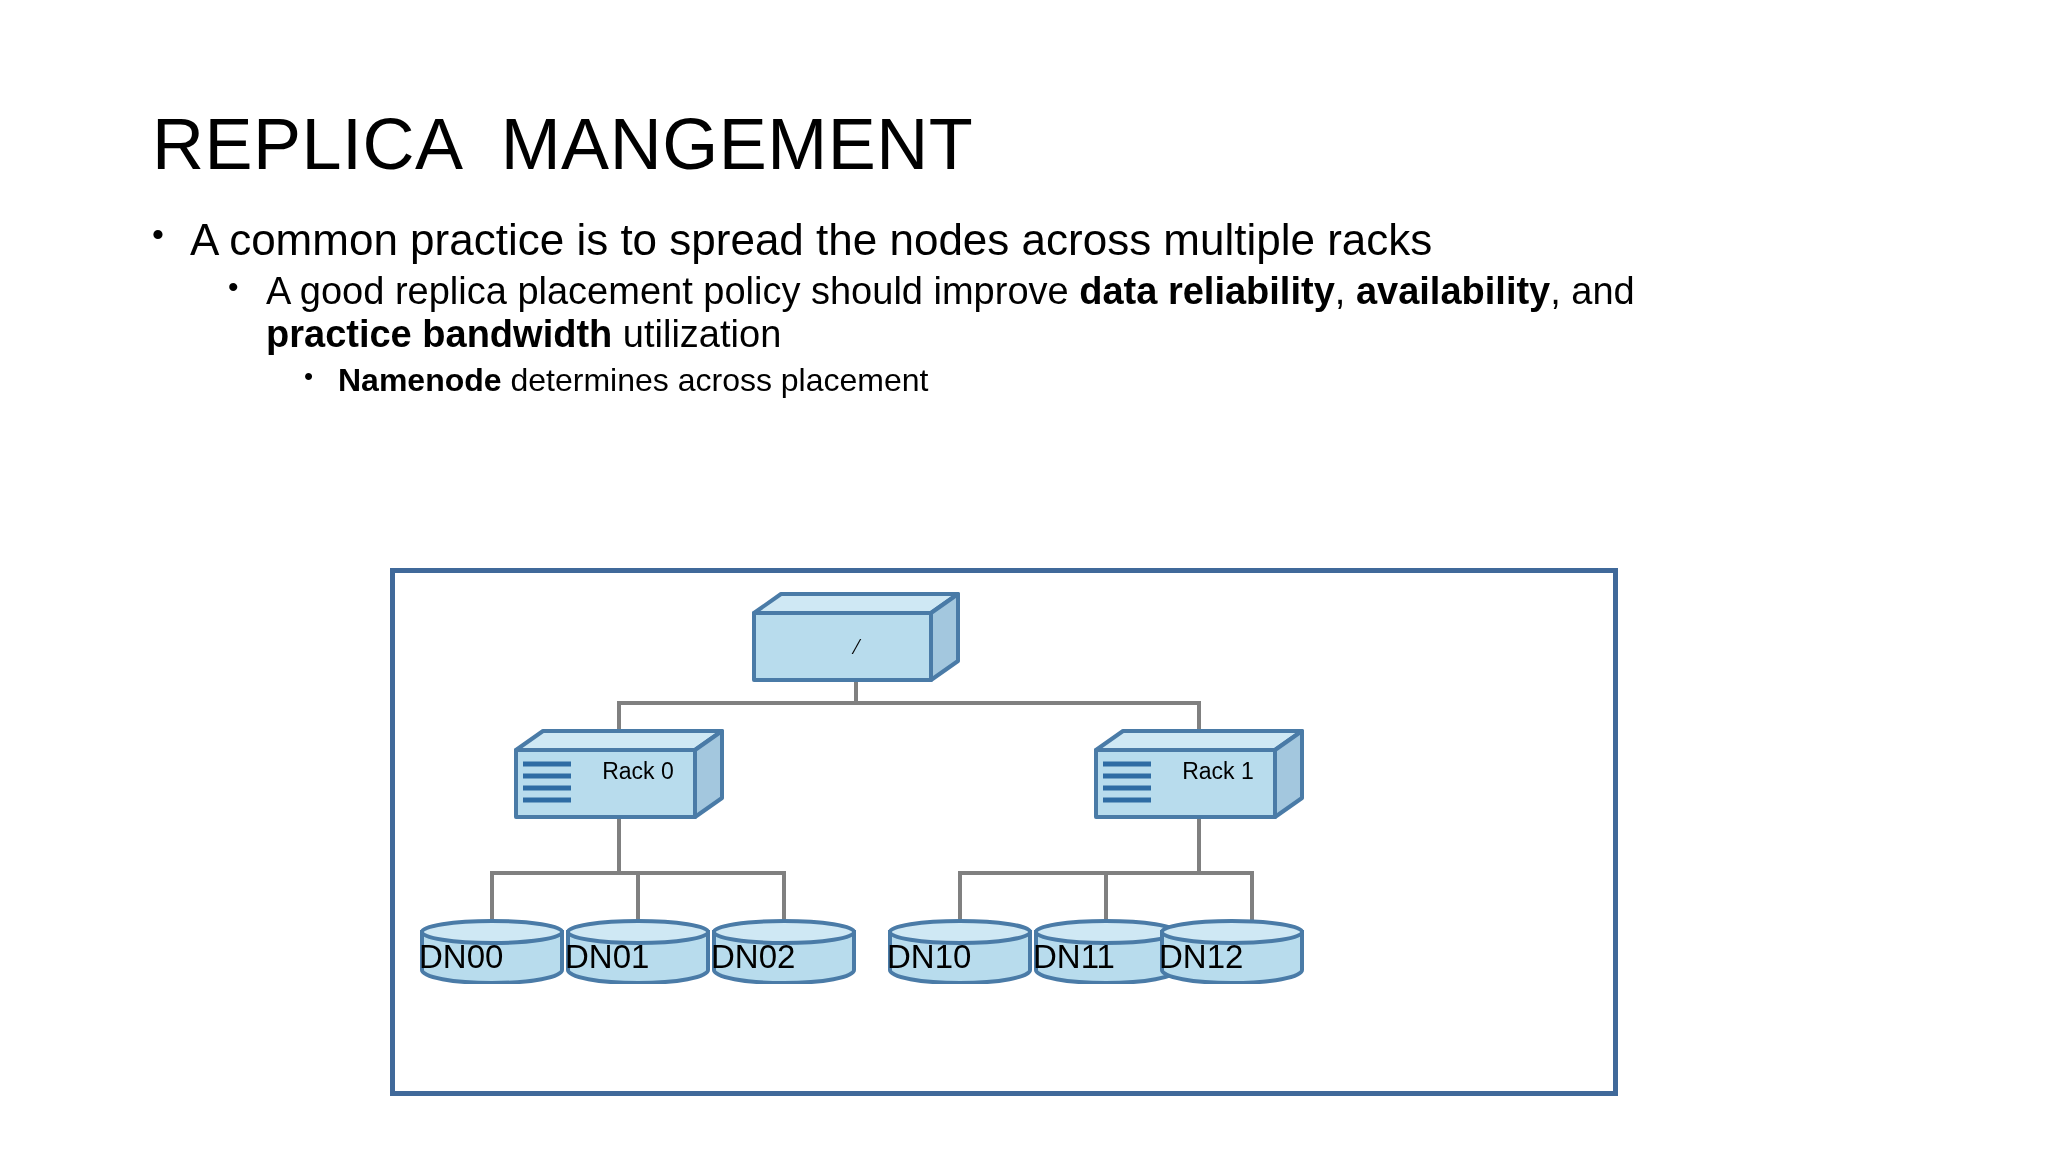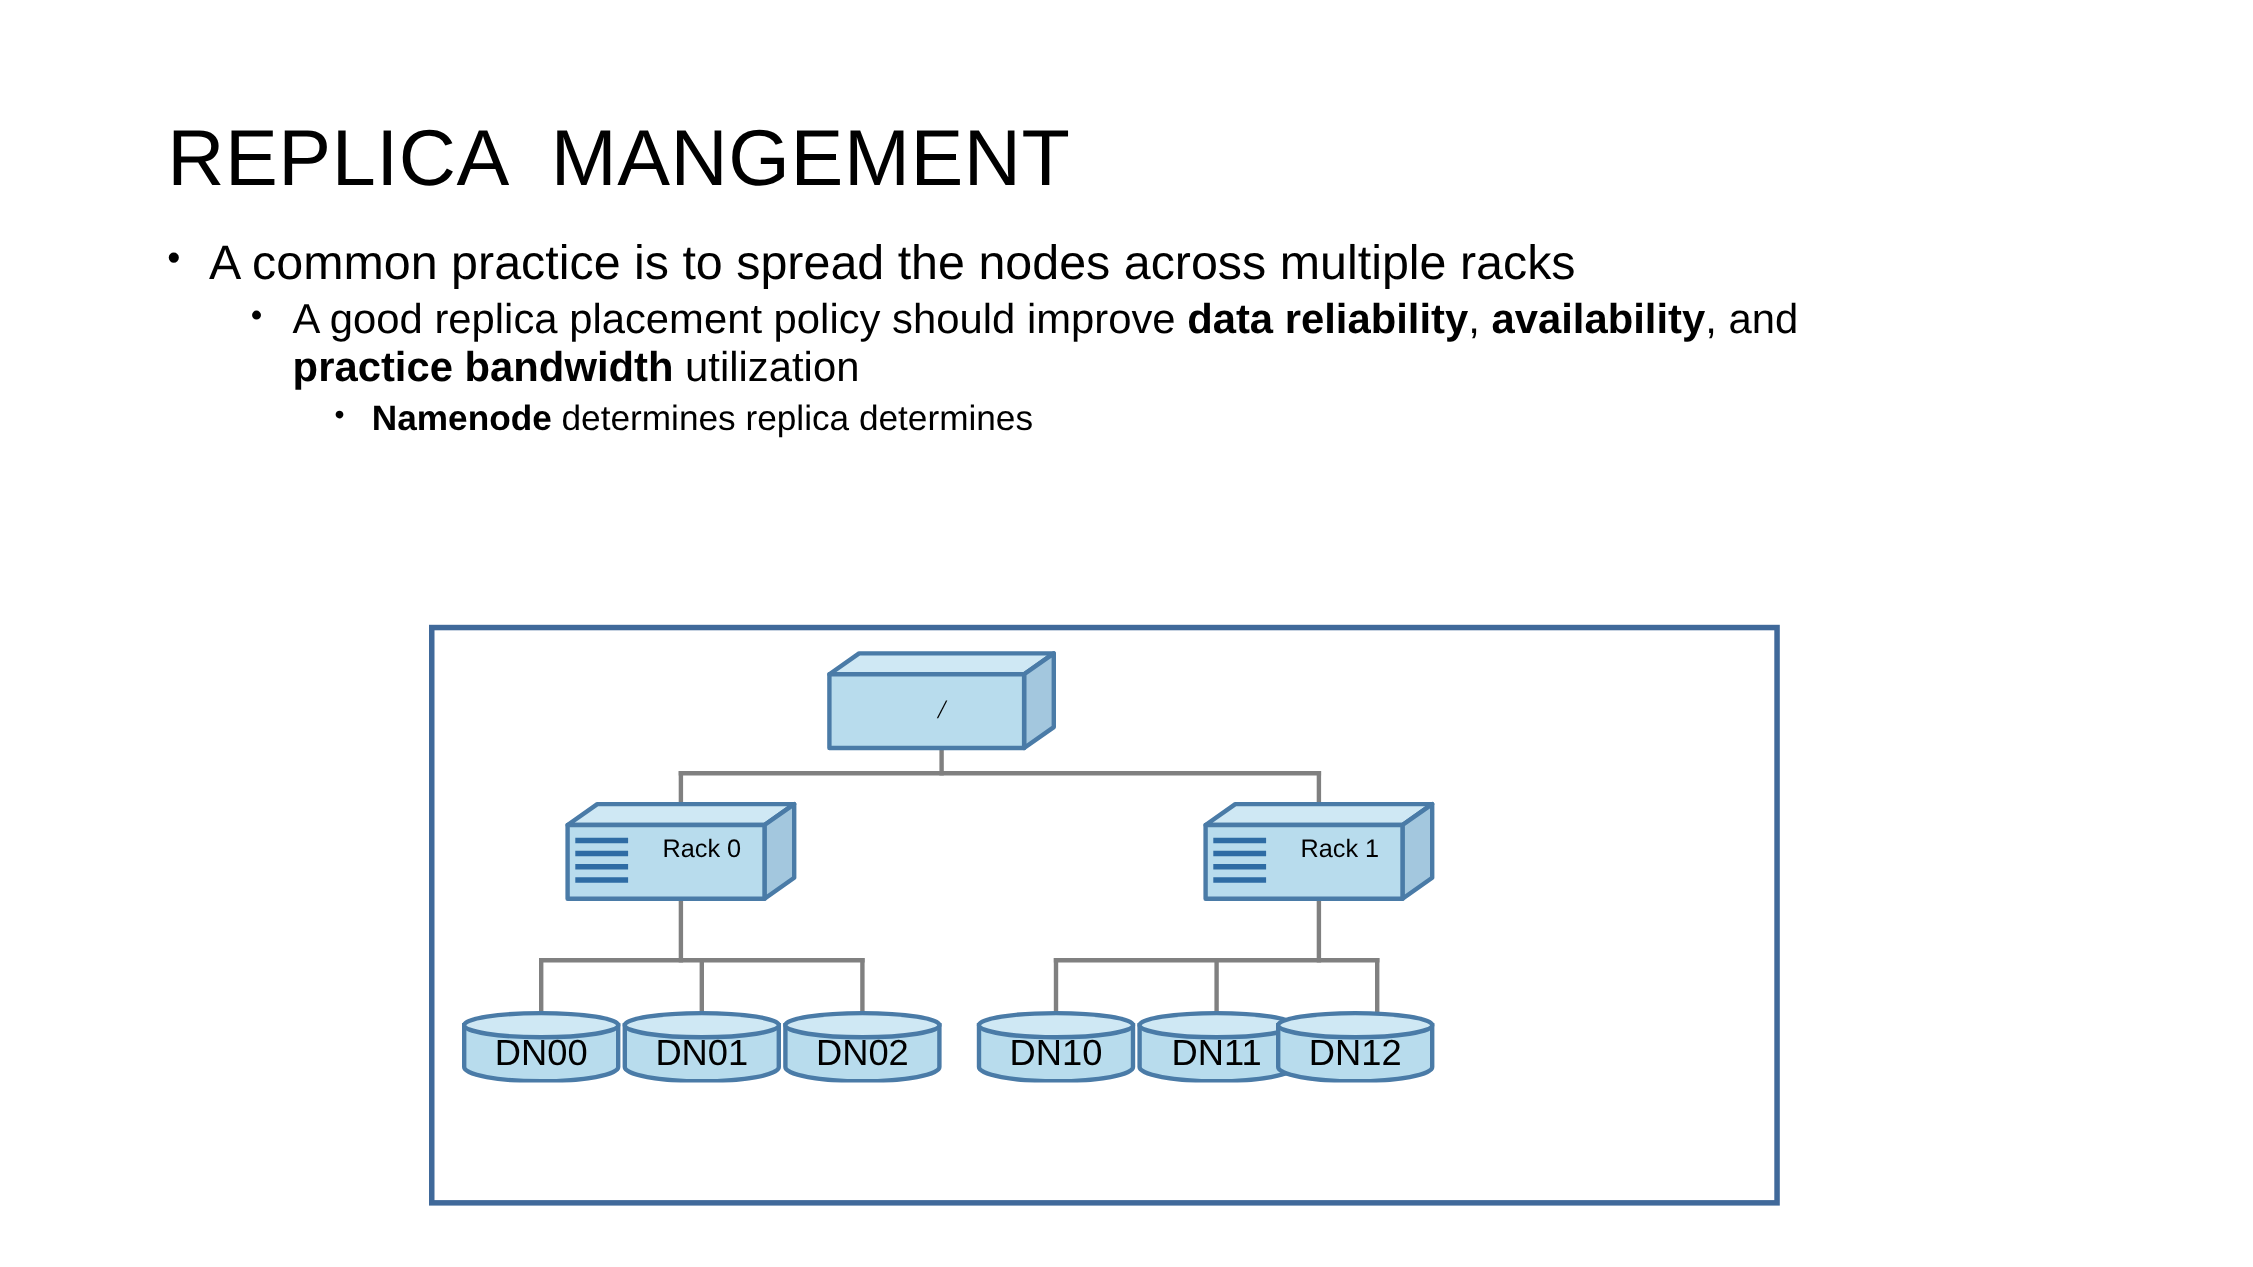--- a/index.html
+++ b/index.html
@@ -147,21 +147,20 @@
     width: 146px;
     height: 66px;
     top: 345px;
     z-index: 3;
   }
   .cyl .cyl-svg { display: block; }
   .cyl .node-label {
     position: absolute;
     left: 0; right: 0;
     top: 20px;
-    text-align: center;
     font-size: 33px;
     color: #000000;
     white-space: nowrap;
     pointer-events: none;
   }
   .dn0 { left: 24px; }
   .dn1 { left: 170px; }
   .dn2 { left: 316px; }
   .dn3 { left: 492px; }
   .dn4 { left: 638px; }
@@ -179,21 +178,21 @@
     <span class="txt"><span>A common practice is to spread the nodes across multiple racks</span></span>
   </div>
 
   <div class="bullet lvl2">
     <span class="dot">•</span>
     <span class="txt"><span>A good replica placement policy should improve </span><b>data reliability</b><span>, </span><b>availability</b><span>, and </span><b>practice bandwidth</b><span> utilization</span></span>
   </div>
 
   <div class="bullet lvl3">
     <span class="dot">•</span>
-    <span class="txt"><b>Namenode</b><span> determines replica determines</span></span>
+    <span class="txt"><b>Namenode</b><span> determines across placement</span></span>
   </div>
 
 </div>
 
 <div class="diagram-frame">
   <div class="diagram-inner">
 
     <svg class="conn-svg" viewBox="0 0 1218 518" preserveAspectRatio="none">
       <g stroke="#808080" stroke-width="4" fill="none" stroke-linecap="square">
 

